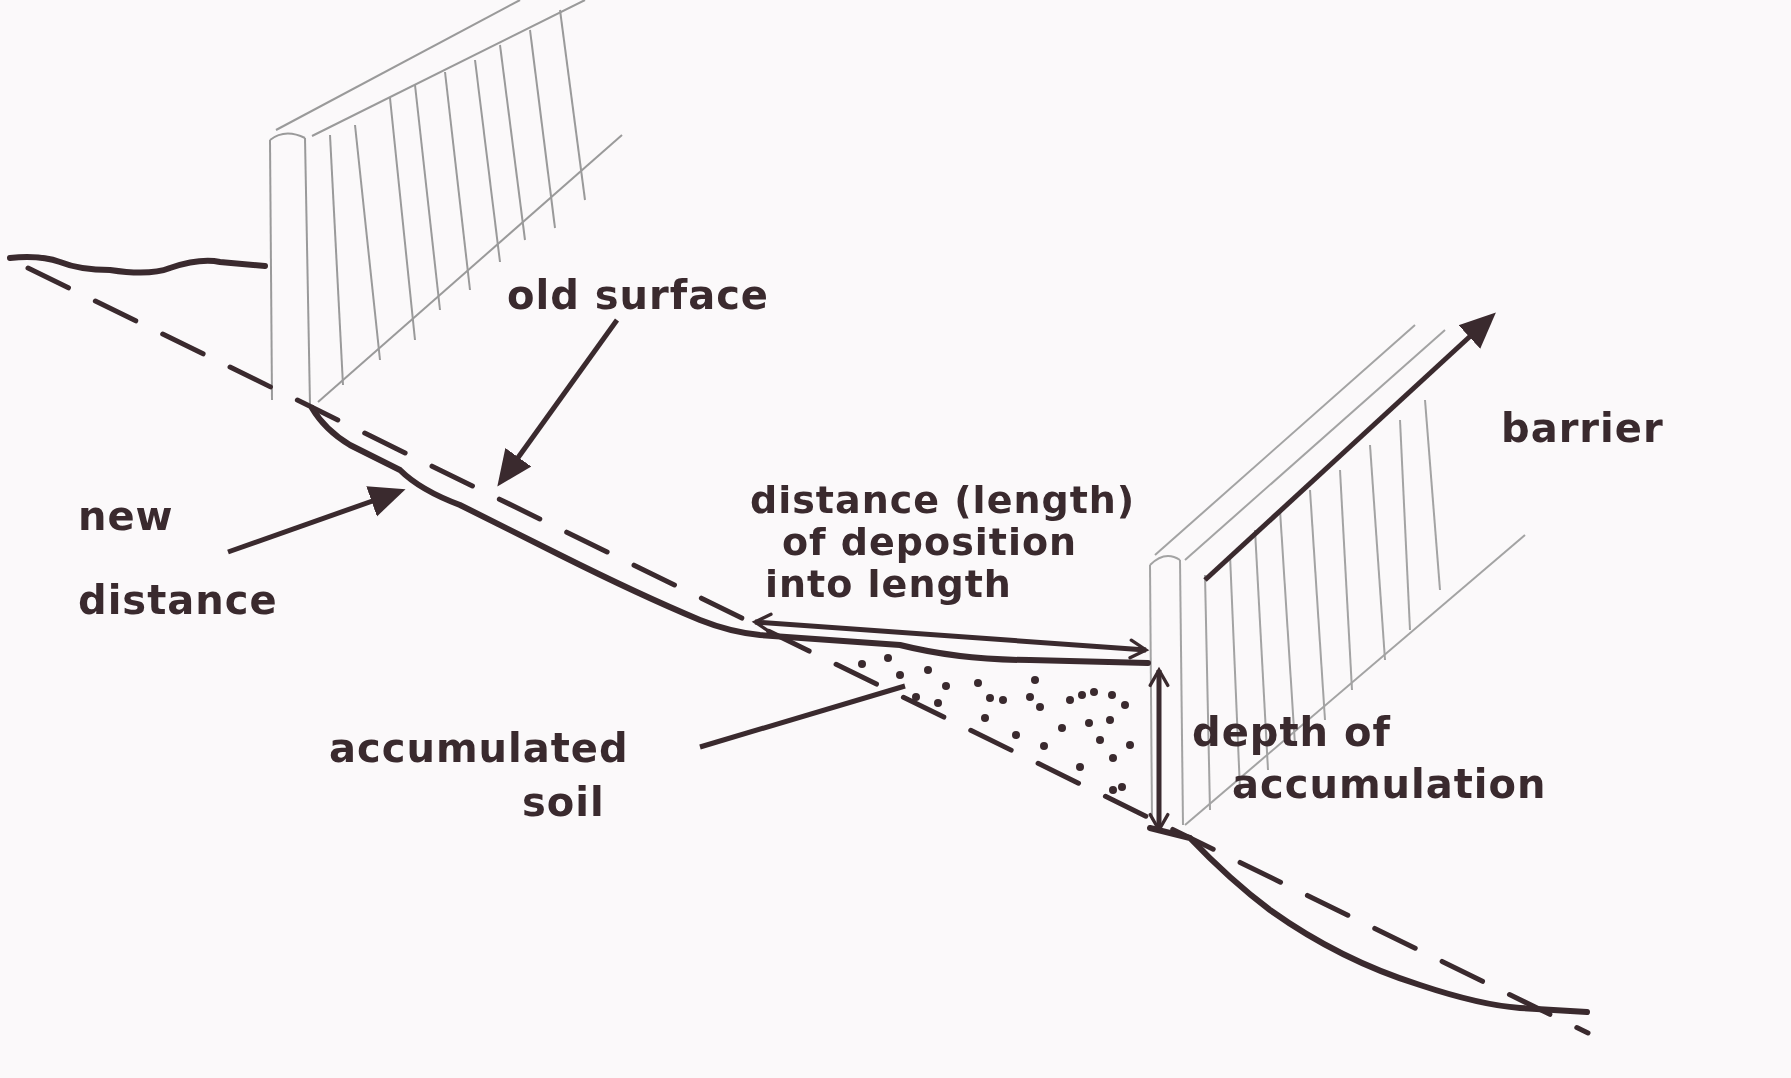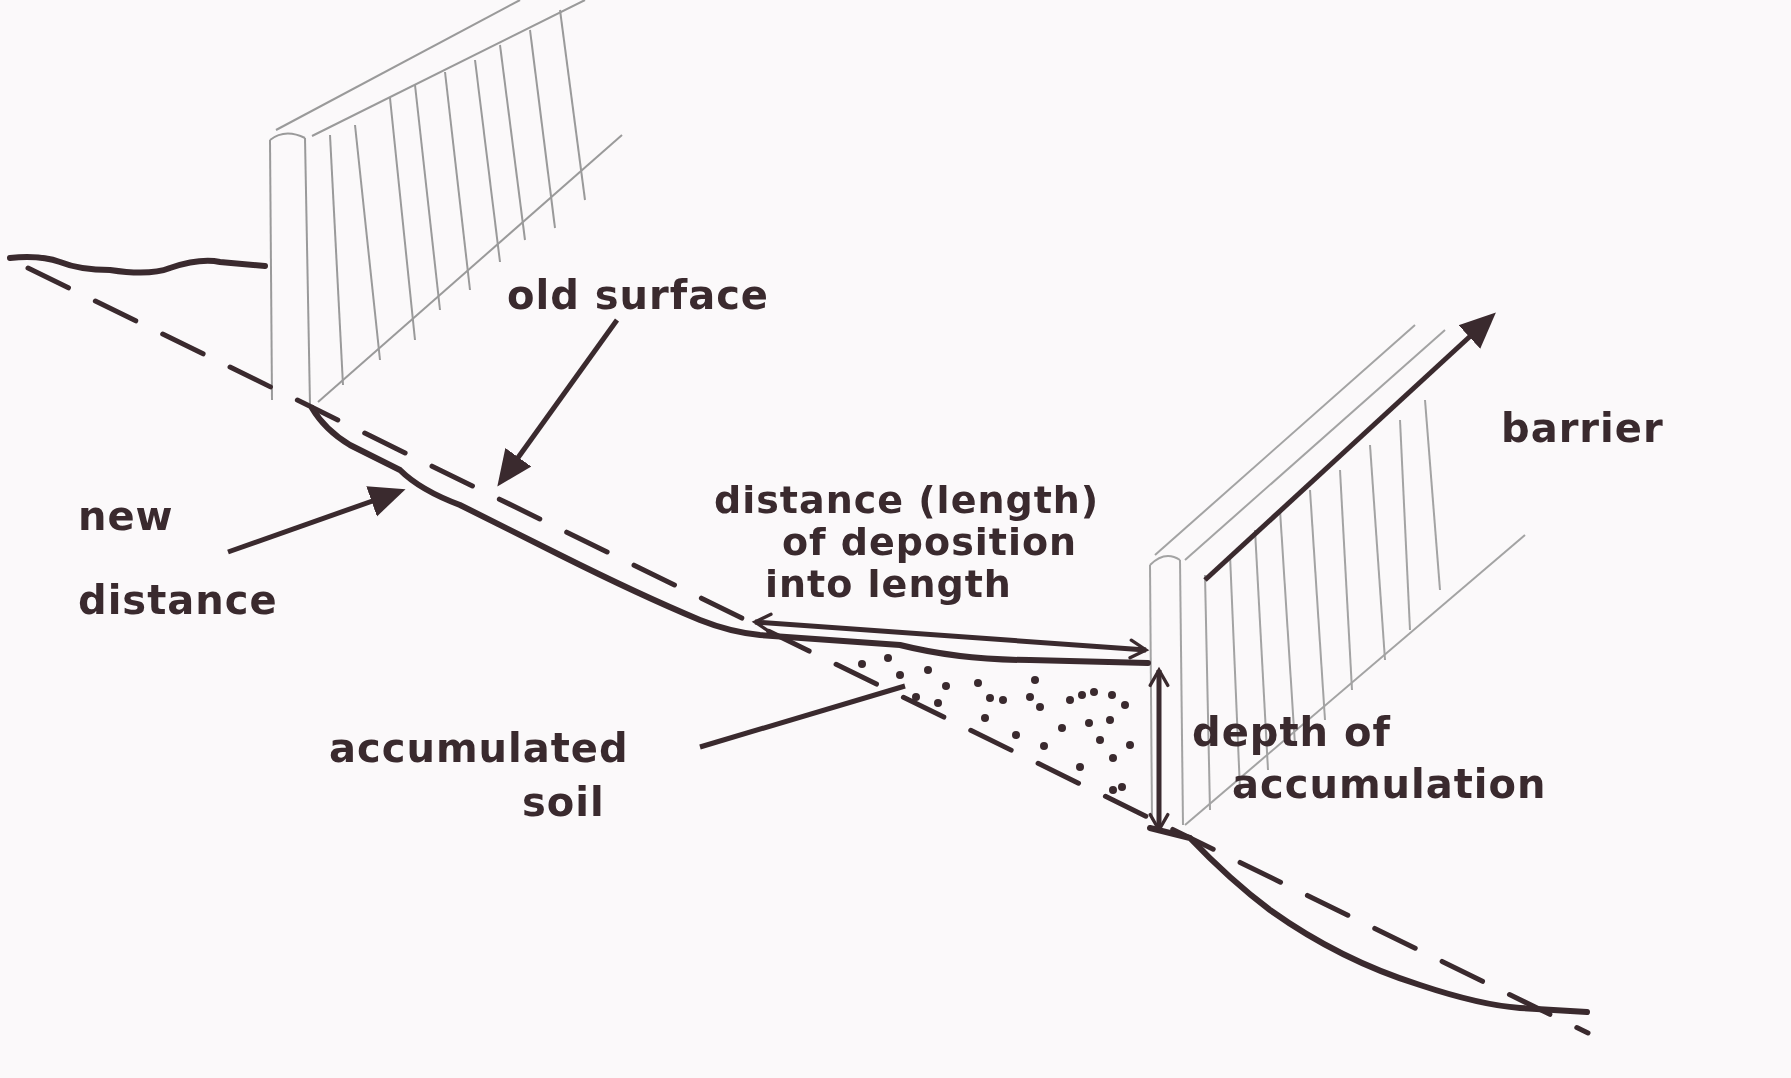--- a/index.html
+++ b/index.html
@@ -127,21 +127,21 @@
     <line x1="1159" y1="670" x2="1159" y2="830" stroke="#3a2a2e" stroke-width="5" marker-start="url(#ah-open)" marker-end="url(#ah-open)"></line>
 
     <line x1="1205" y1="580" x2="1490" y2="318" stroke="#3a2a2e" stroke-width="5" marker-end="url(#ah-solid)"></line>
   </svg>
 
   <div class="label" style="left:507px; top:275px;">old surface</div>
 
   <div class="label" style="left:78px; top:496px;">new</div>
   <div class="label" style="left:78px; top:580px;">distance</div>
 
-  <div class="label" style="left:714px; top:480px; font-size:38px;">distance (length)</div>
+  <div class="label" style="left:750px; top:480px; font-size:38px;">distance (length)</div>
   <div class="label" style="left:750px; top:522px; font-size:38px;margin-left:32px;">of deposition</div>
   <div class="label" style="left:765px; top:564px; font-size:38px;">into length</div>
 
   <div class="label" style="left:329px; top:728px;">accumulated</div>
   <div class="label" style="left:522px; top:782px;">soil</div>
 
   <div class="label" style="left:1232px; top:764px;">accumulation</div>
   <div class="label" style="left:1192px; top:712px;">depth of</div>
 
   <div class="label" style="left:1461px; top:408px;margin-left:40px;">barrier</div>

